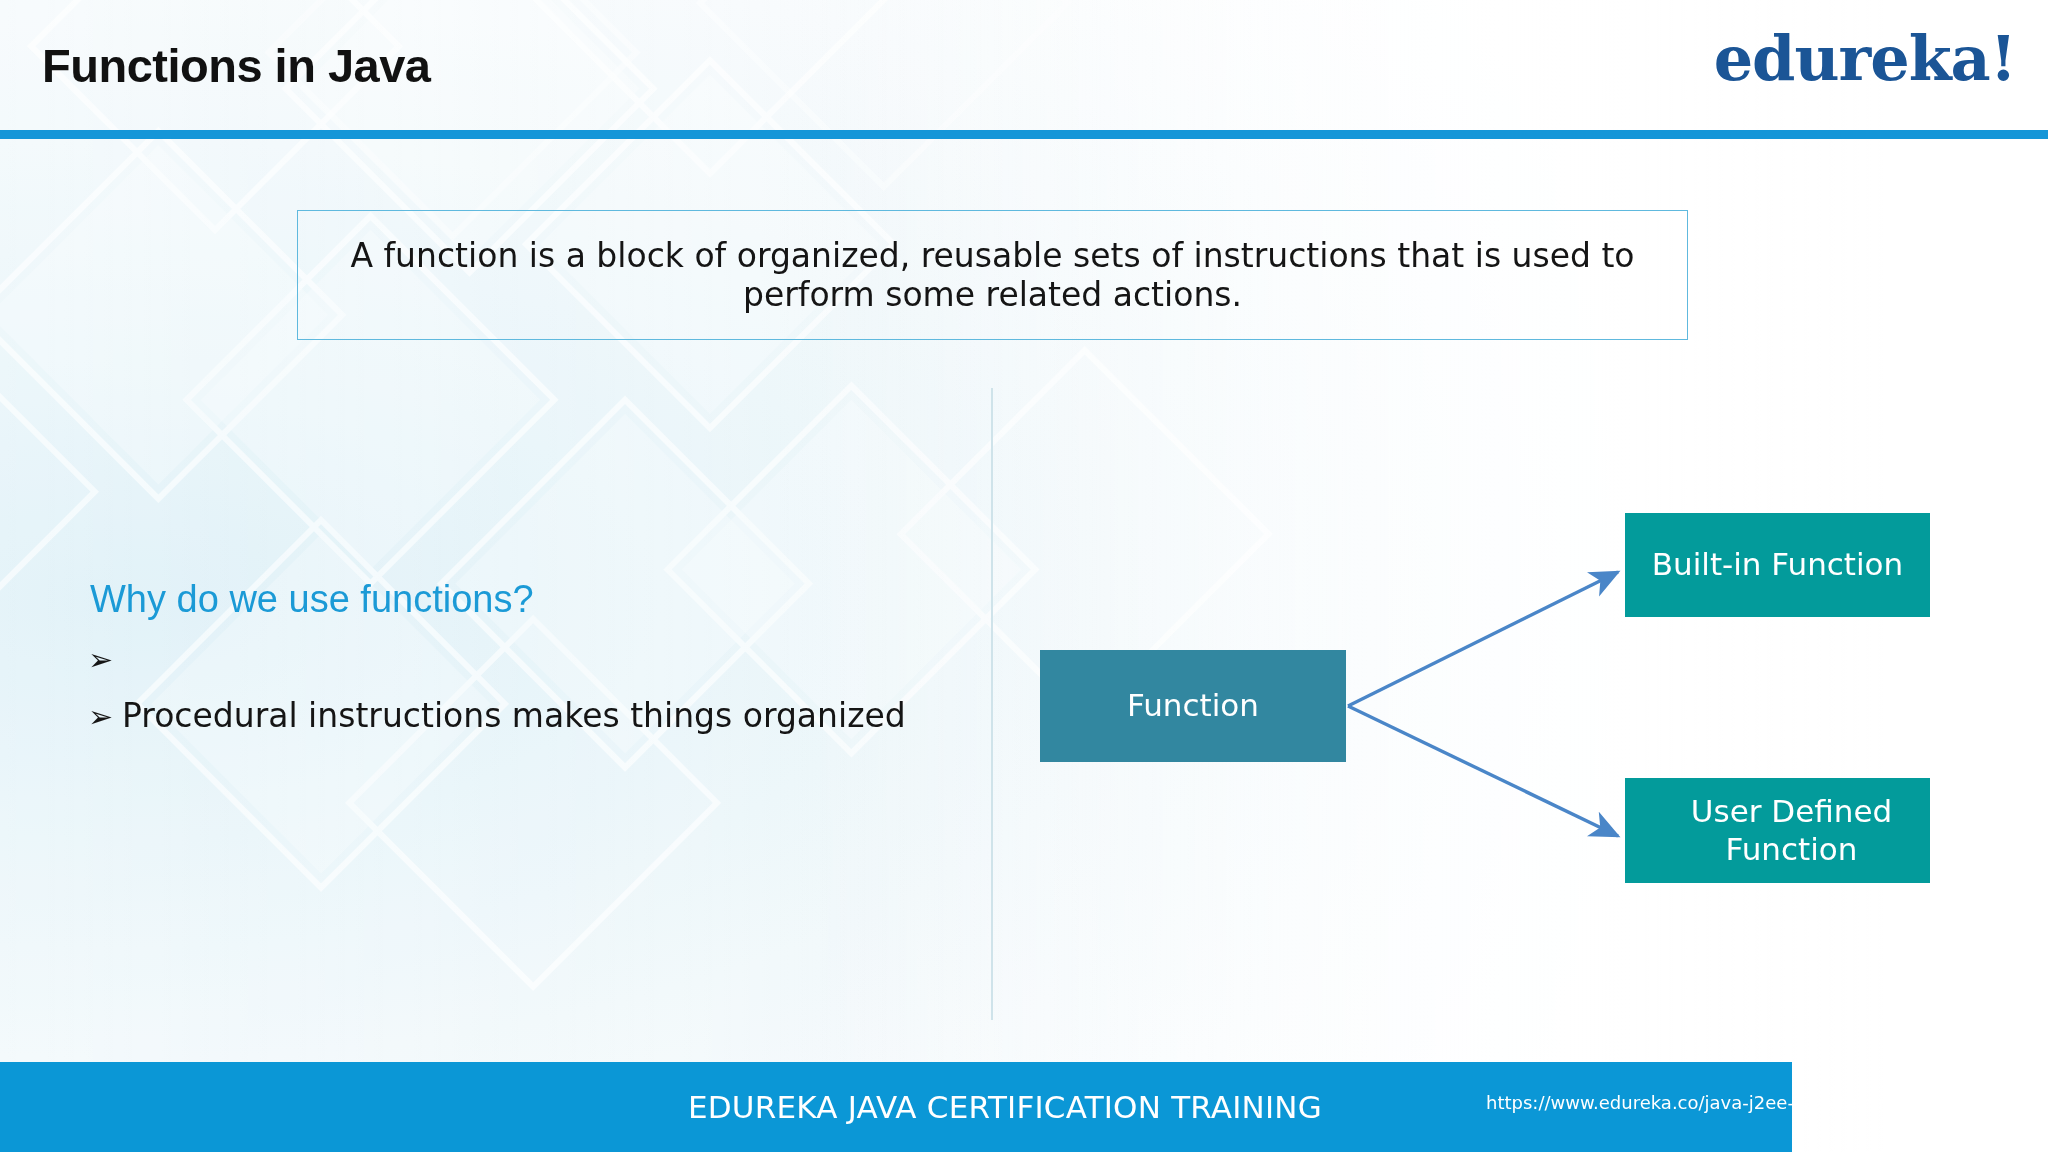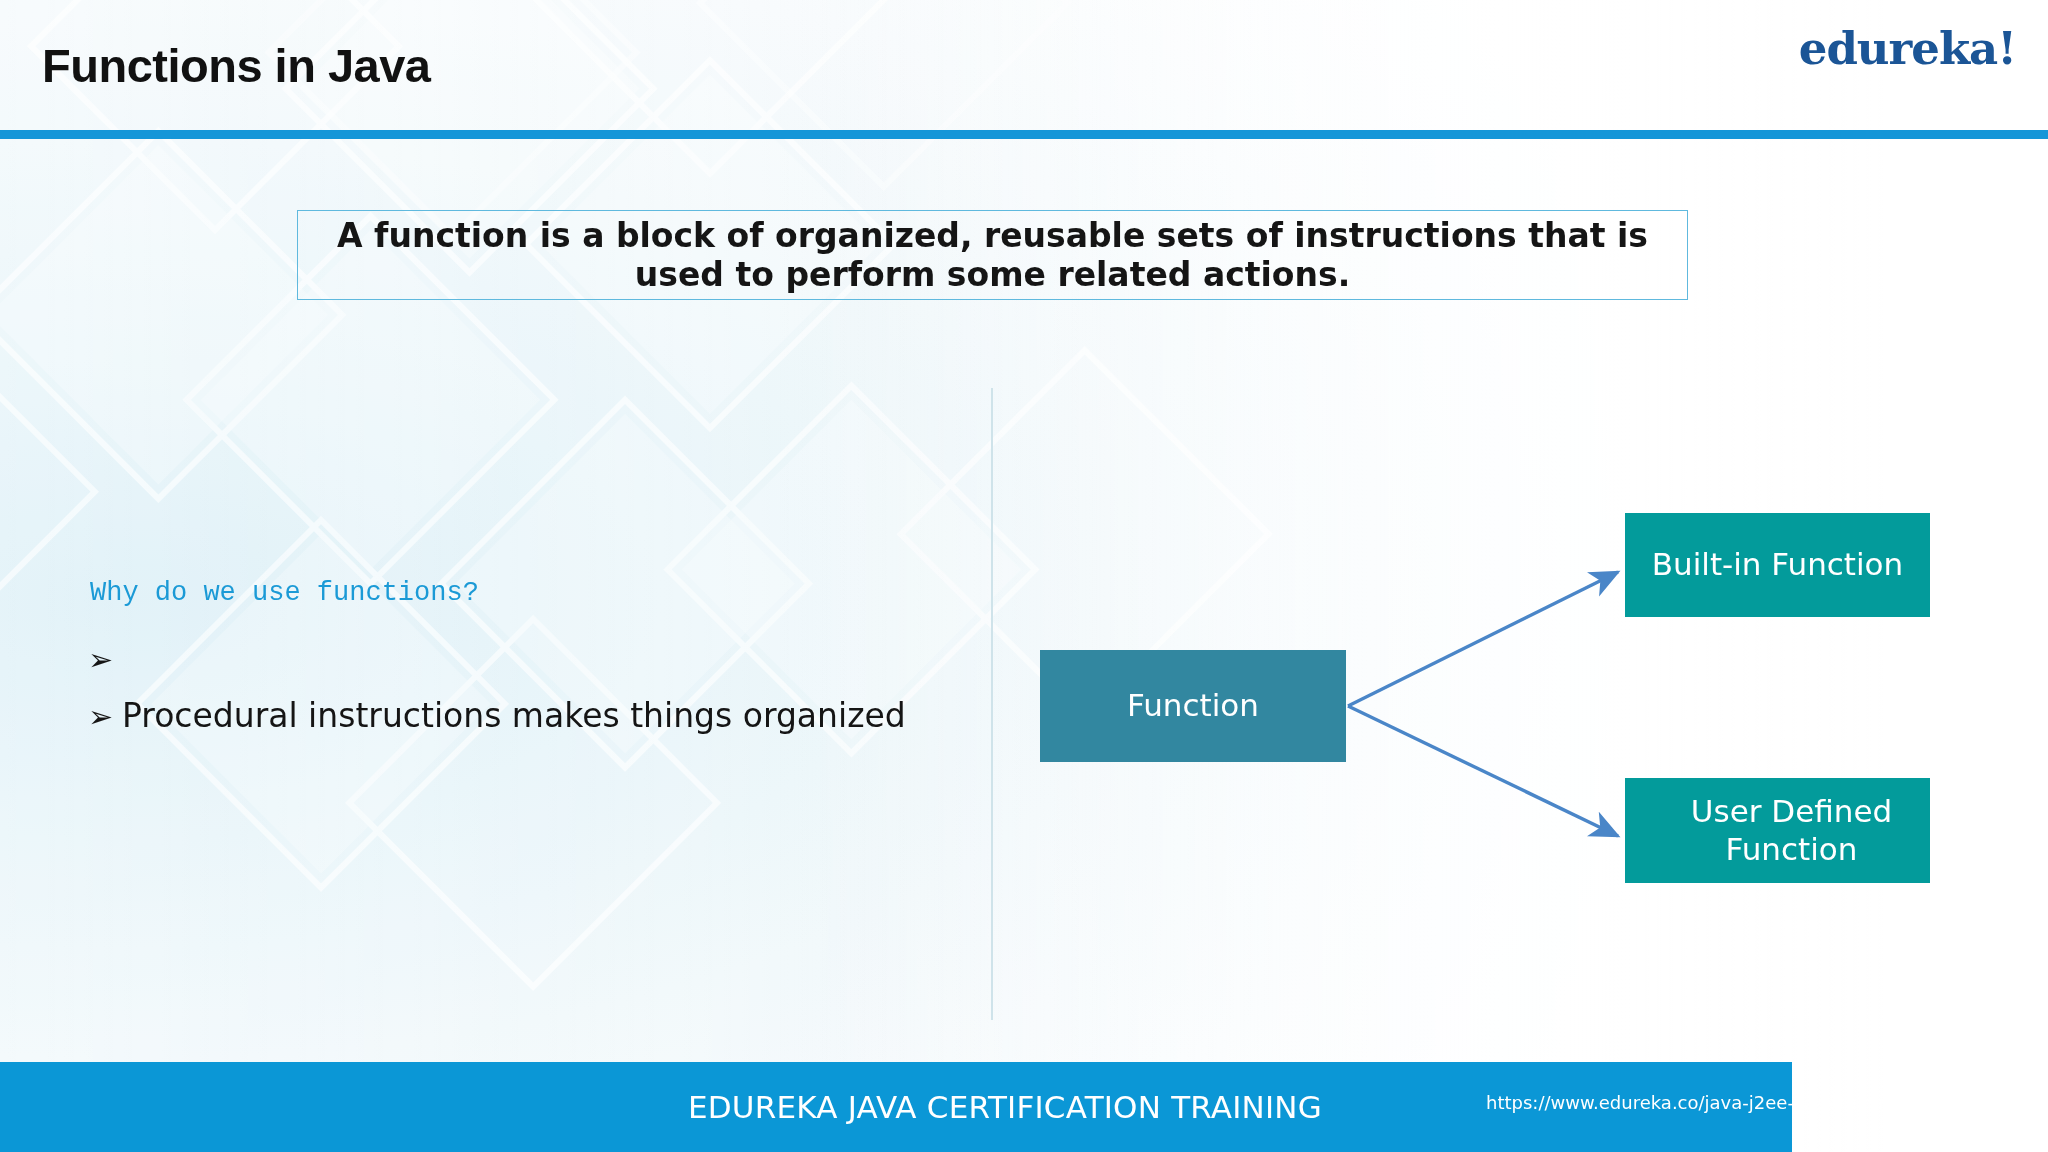--- a/index.html
+++ b/index.html
@@ -58,49 +58,48 @@
     font-weight: bold;
     color: #111111;
     letter-spacing: -0.5px;
     white-space: nowrap;
   }
   .brand-logo {
     position: absolute;
     right: 32px;
     top: 22px;
     font-family: "DejaVu Serif", serif;
-    font-size: 45px;
+    font-size: 62px;
     font-weight: bold;
     color: #1B5596;
     letter-spacing: -1px;
     white-space: nowrap;
   }
   .header-rule {
     position: absolute;
     left: 0;
     top: 130px;
     width: 2048px;
     height: 9px;
     background: #1596D8;
   }
 
   
   .definition-box {
     position: absolute;
     left: 297px;
     top: 210px;
     width: 1391px;
-    height: 90px;
+    height: 130px;
     border: 1px solid #5FB9DE;
     background: transparent;
     display: flex;
     align-items: center;
     justify-content: flex-end;
     box-sizing: border-box;
-    font-weight: bold;
   }
   .definition-text {
     font-family: "DejaVu Sans", sans-serif;
     font-size: 33px;
     line-height: 1.19;
     color: #151515;
     text-align: center;
     padding: 0 20px;
   }
 
@@ -112,22 +111,22 @@
     width: 2px;
     height: 632px;
     background: #cfe3ea;
   }
 
   
   .why-heading {
     position: absolute;
     left: 90px;
     top: 578px;
-    font-family: Liberation Mono, monospace;
-    font-size: 27px;
+    font-family: Liberation Sans, sans-serif;
+    font-size: 38px;
     color: #1B9AD6;
     white-space: nowrap;
   }
   .bullet-list {
     position: absolute;
     left: 88px;
     top: 645px;
     width: 860px;
   }
   .bullet-item {

